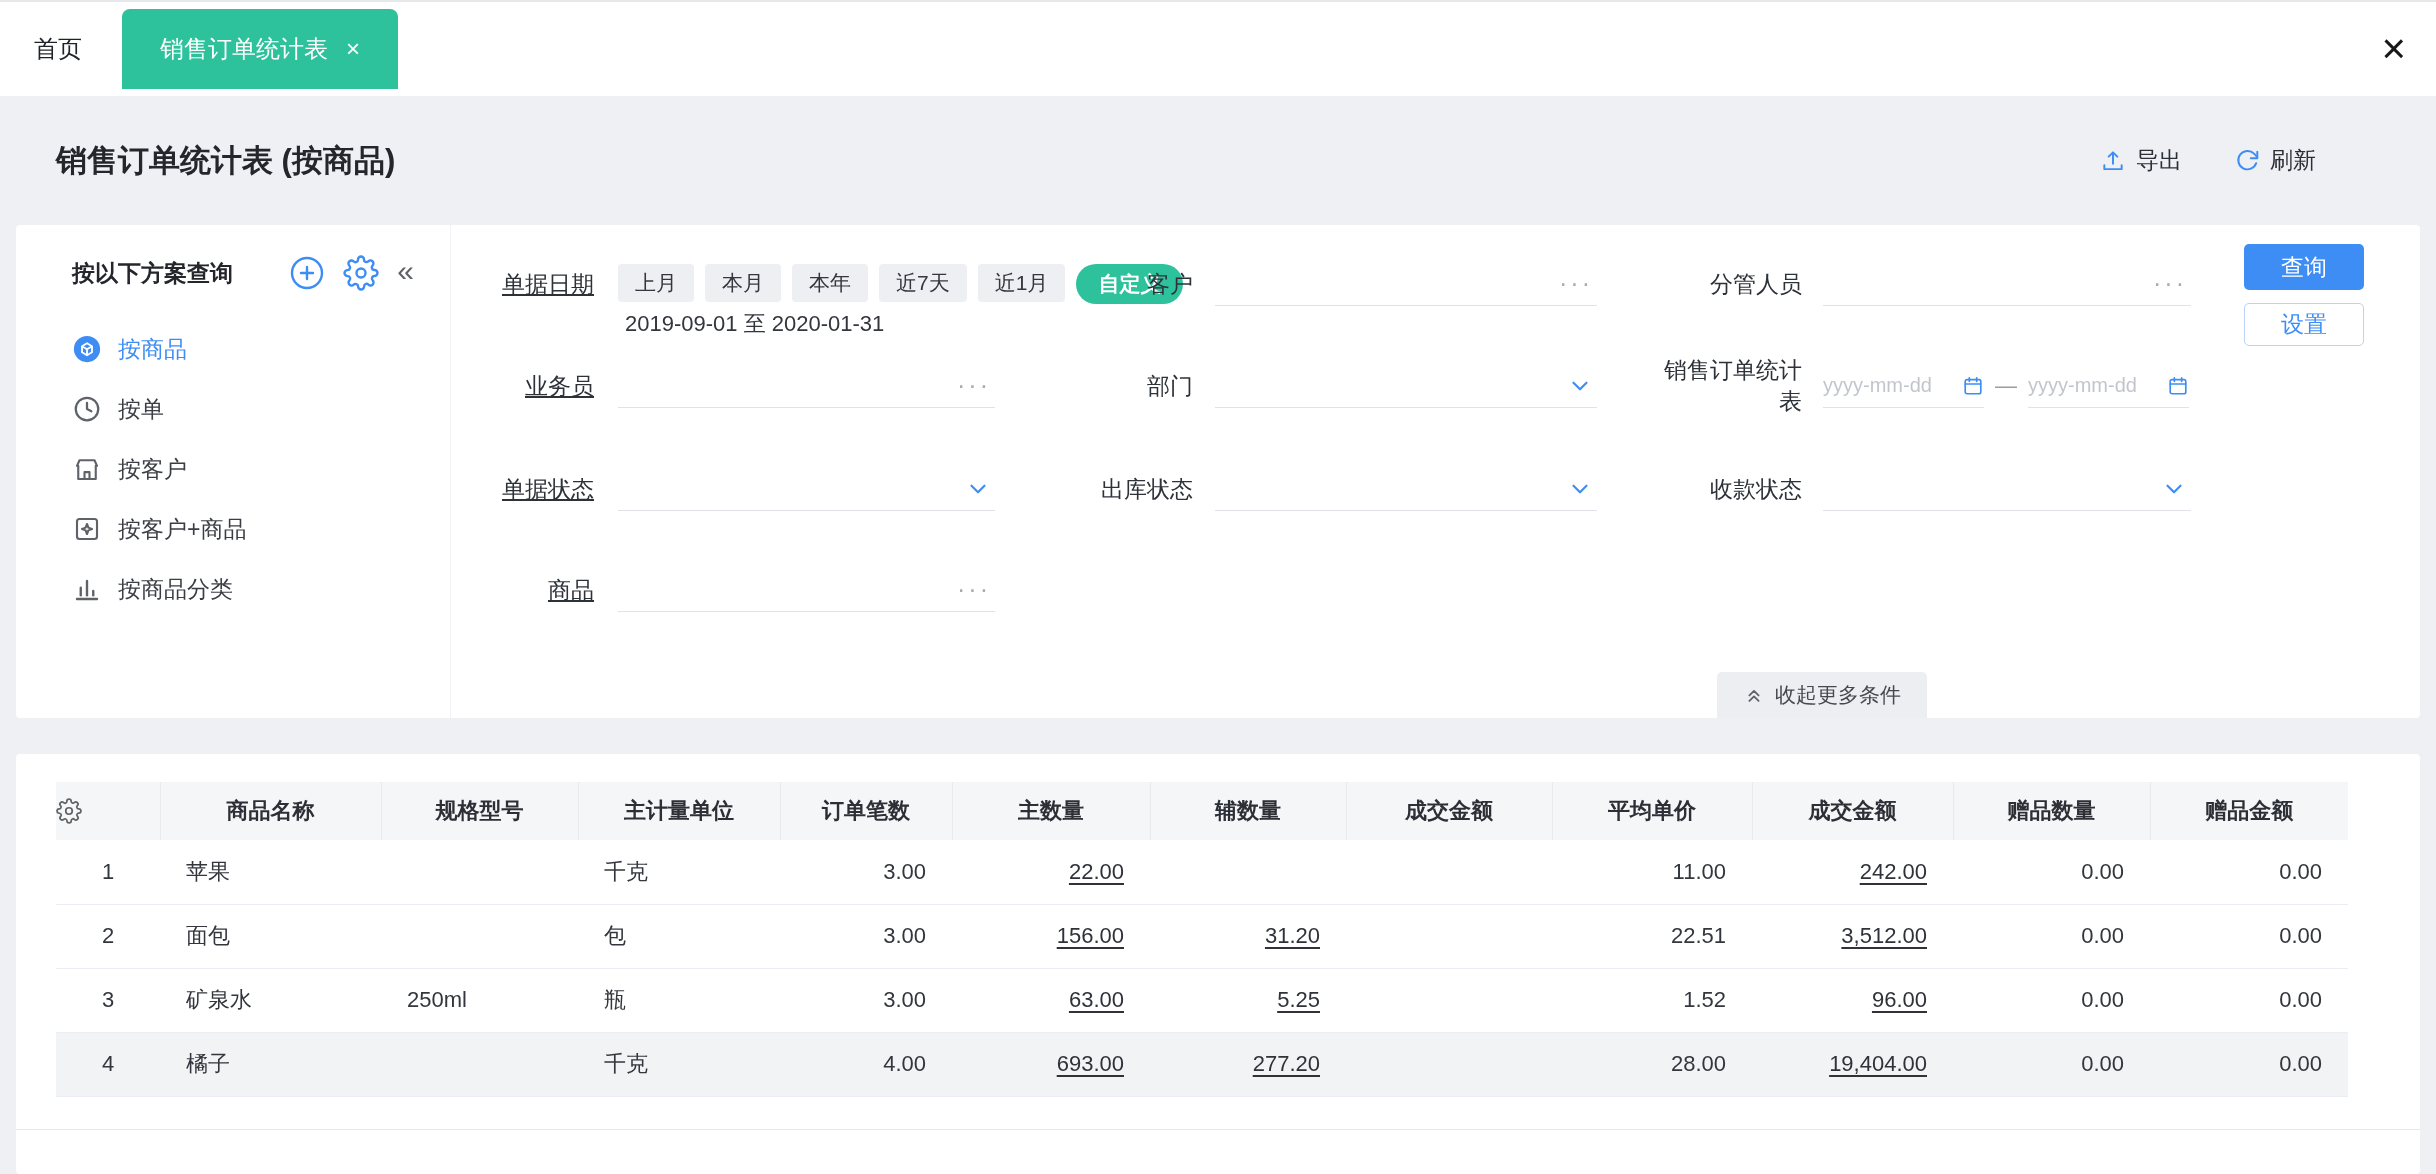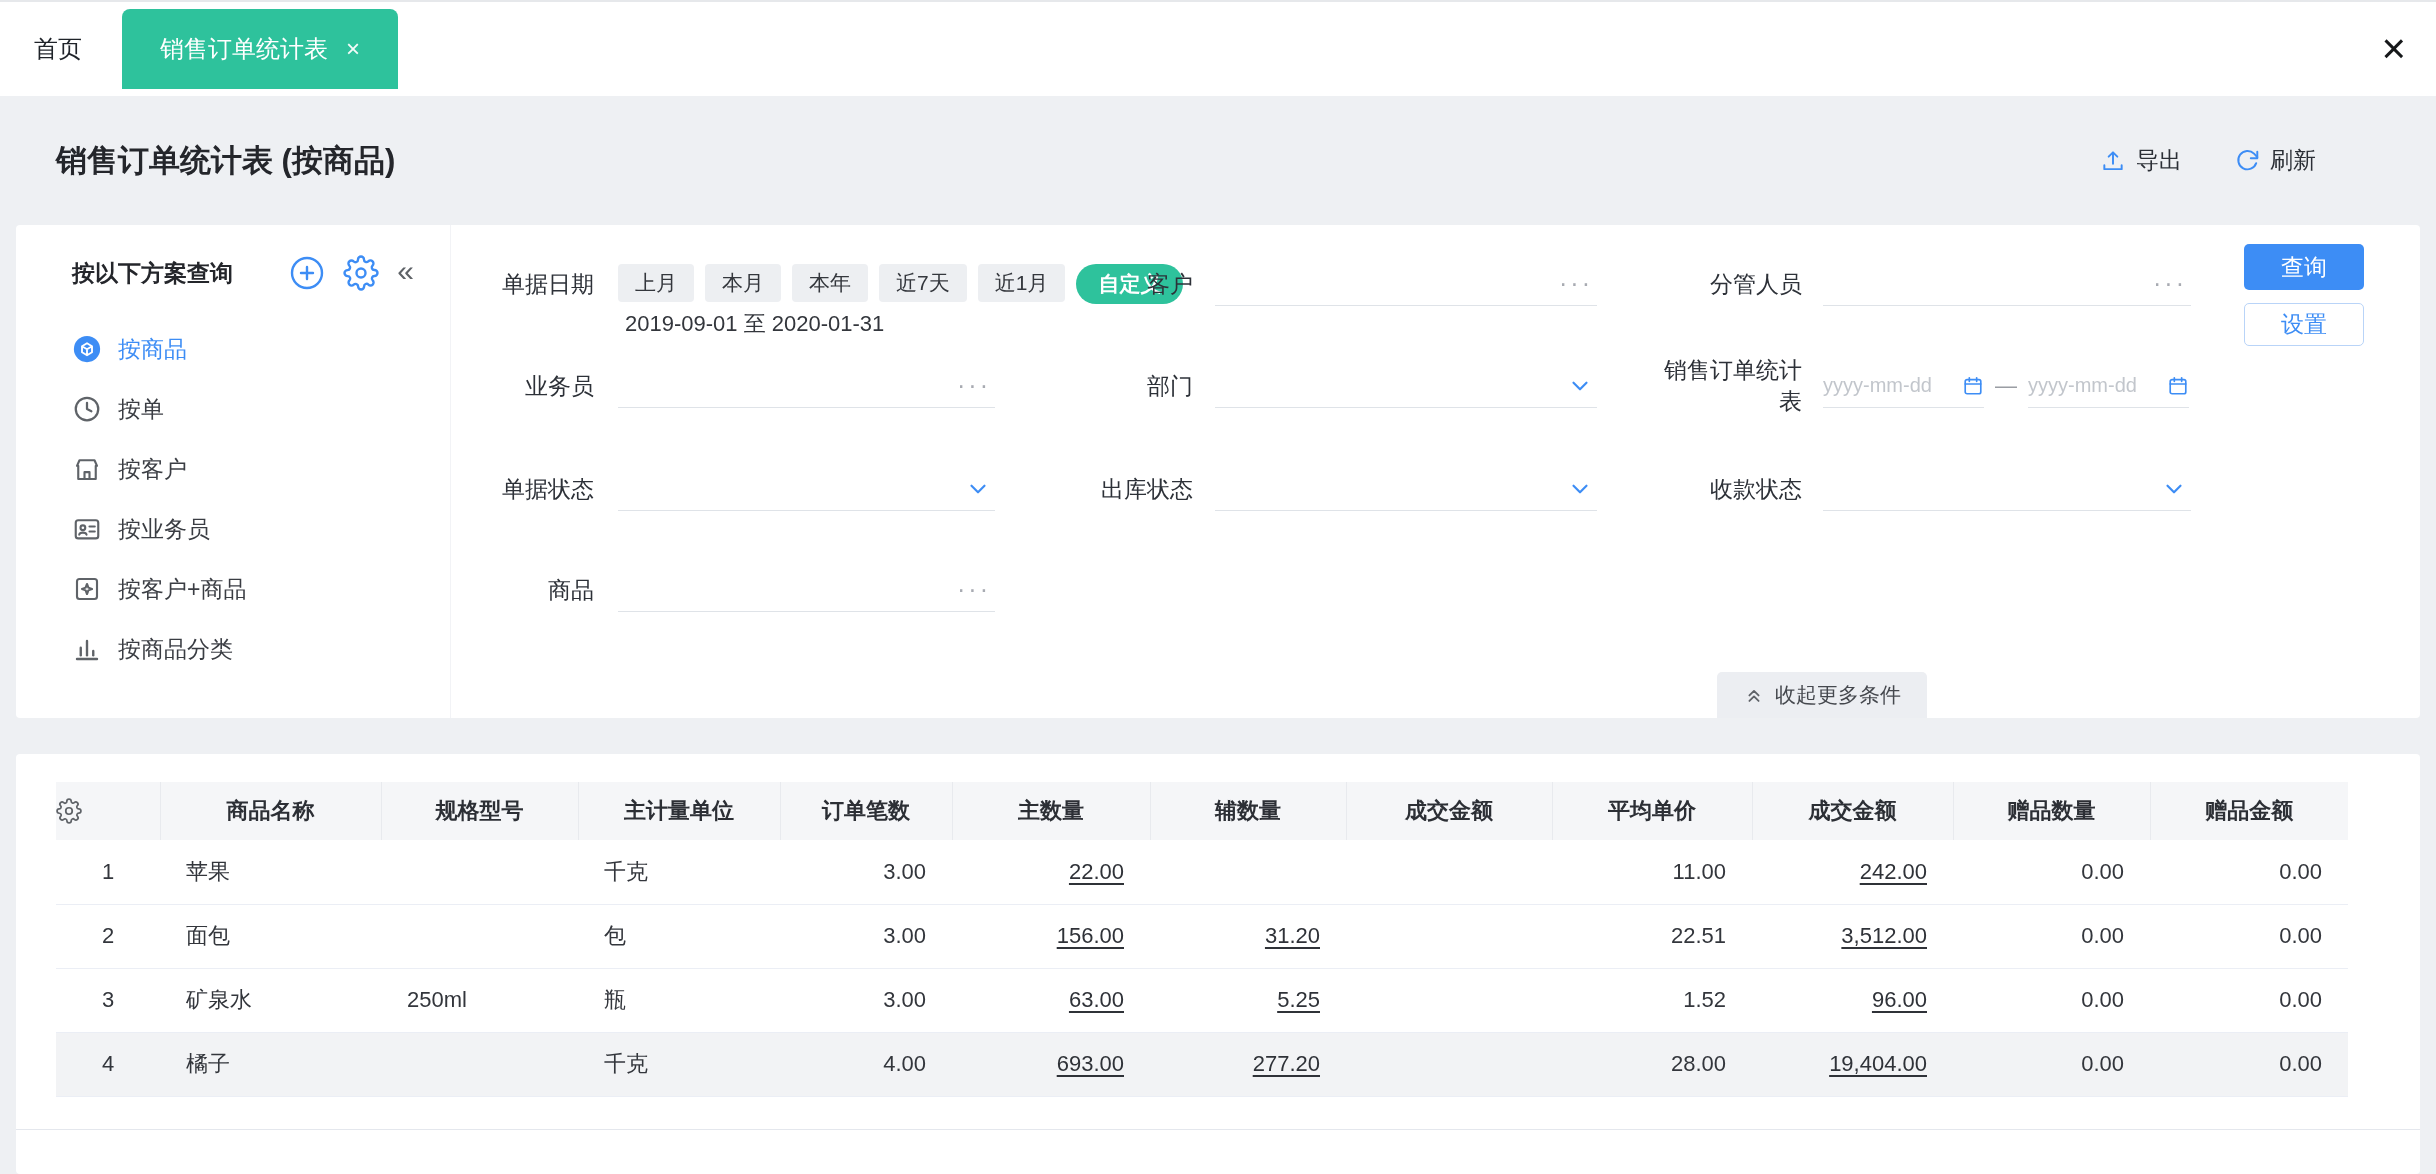--- a/index.html
+++ b/index.html
@@ -55,21 +55,21 @@
   .side-item { height:60px; display:flex; align-items:center; gap:16px; color:#3a3d43; font-size:23px; cursor:pointer; }
   .side-item .side-icon { width:30px; height:30px; color:#5f6368; }
   .side-item .side-icon svg { width:30px; height:30px; stroke:currentColor; }
   .side-item.active { color:var(--blue); }
   .side-item.active .side-icon { color:var(--blue); }
 
   
   .filter-form { position:relative; flex:1; }
   .field { position:absolute; display:flex; align-items:center; height:46px; }
   .flabel { text-align:right; flex-shrink:0; color:#2d3138; font-size:23px; }
-  .fa { left:0; }   .fa .flabel { width:143px; margin-right:24px; }
+  .fa { left:0; }   .fa .flabel { width:143px; margin-right:24px;text-decoration:underline; }
   .fb { left:600px; } .fb .flabel { width:142px; margin-right:22px; }
   .fc { left:1200px; } .fc .flabel { width:151px; margin-right:21px; }
   .r1 { top:36px; } .r2 { top:138px; } .r3 { top:241px; } .r4 { top:342px; }
 
   .uline {
     border-bottom:1px solid #dfe3e8; height:44px; position:relative;
     display:flex; align-items:center; justify-content:flex-end; cursor:text;
   }
   .fa .uline { width:377px; } .fb .uline { width:382px; } .fc .uline { width:368px; }
   .dots { color:#a8abb2; font-size:25px; letter-spacing:3px; padding-right:4px; cursor:pointer; }
@@ -219,32 +219,20 @@
         </div>
         <div class="side-item">
           <span class="side-icon">
             <svg viewBox="0 0 24 24" fill="none" stroke-width="1.7" stroke-linecap="round" stroke-linejoin="round">
               <path d="M4 9.5 6 5h12l2 4.5"></path>
               <path d="M5 9.5V20h14V9.5"></path>
               <path d="M10 20v-5.5h4V20"></path>
             </svg>
           </span>
           <span class="side-label">按客户</span>
-        </div>
-        <div class="side-item">
-          <span class="side-icon">
-            <svg viewBox="0 0 24 24" fill="none" stroke-width="1.7" stroke-linecap="round" stroke-linejoin="round">
-              <rect x="3" y="5" width="18" height="14.5" rx="2"></rect>
-              <circle cx="8.7" cy="11" r="1.9"></circle>
-              <path d="M5.8 16.5c.5-2.1 5.3-2.1 5.8 0"></path>
-              <line x1="14" y1="10" x2="18.2" y2="10"></line>
-              <line x1="14" y1="14" x2="18.2" y2="14"></line>
-            </svg>
-          </span>
-          <span class="side-label">按业务员</span>
         </div>
         <div class="side-item">
           <span class="side-icon">
             <svg viewBox="0 0 24 24" fill="none" stroke-width="1.7" stroke-linejoin="round">
               <rect x="4" y="4" width="16" height="16" rx="2"></rect>
               <path d="M12 8l1.1 2.9L16 12l-2.9 1.1L12 16l-1.1-2.9L8 12l2.9-1.1z"></path>
             </svg>
           </span>
           <span class="side-label">按客户+商品</span>
         </div>

